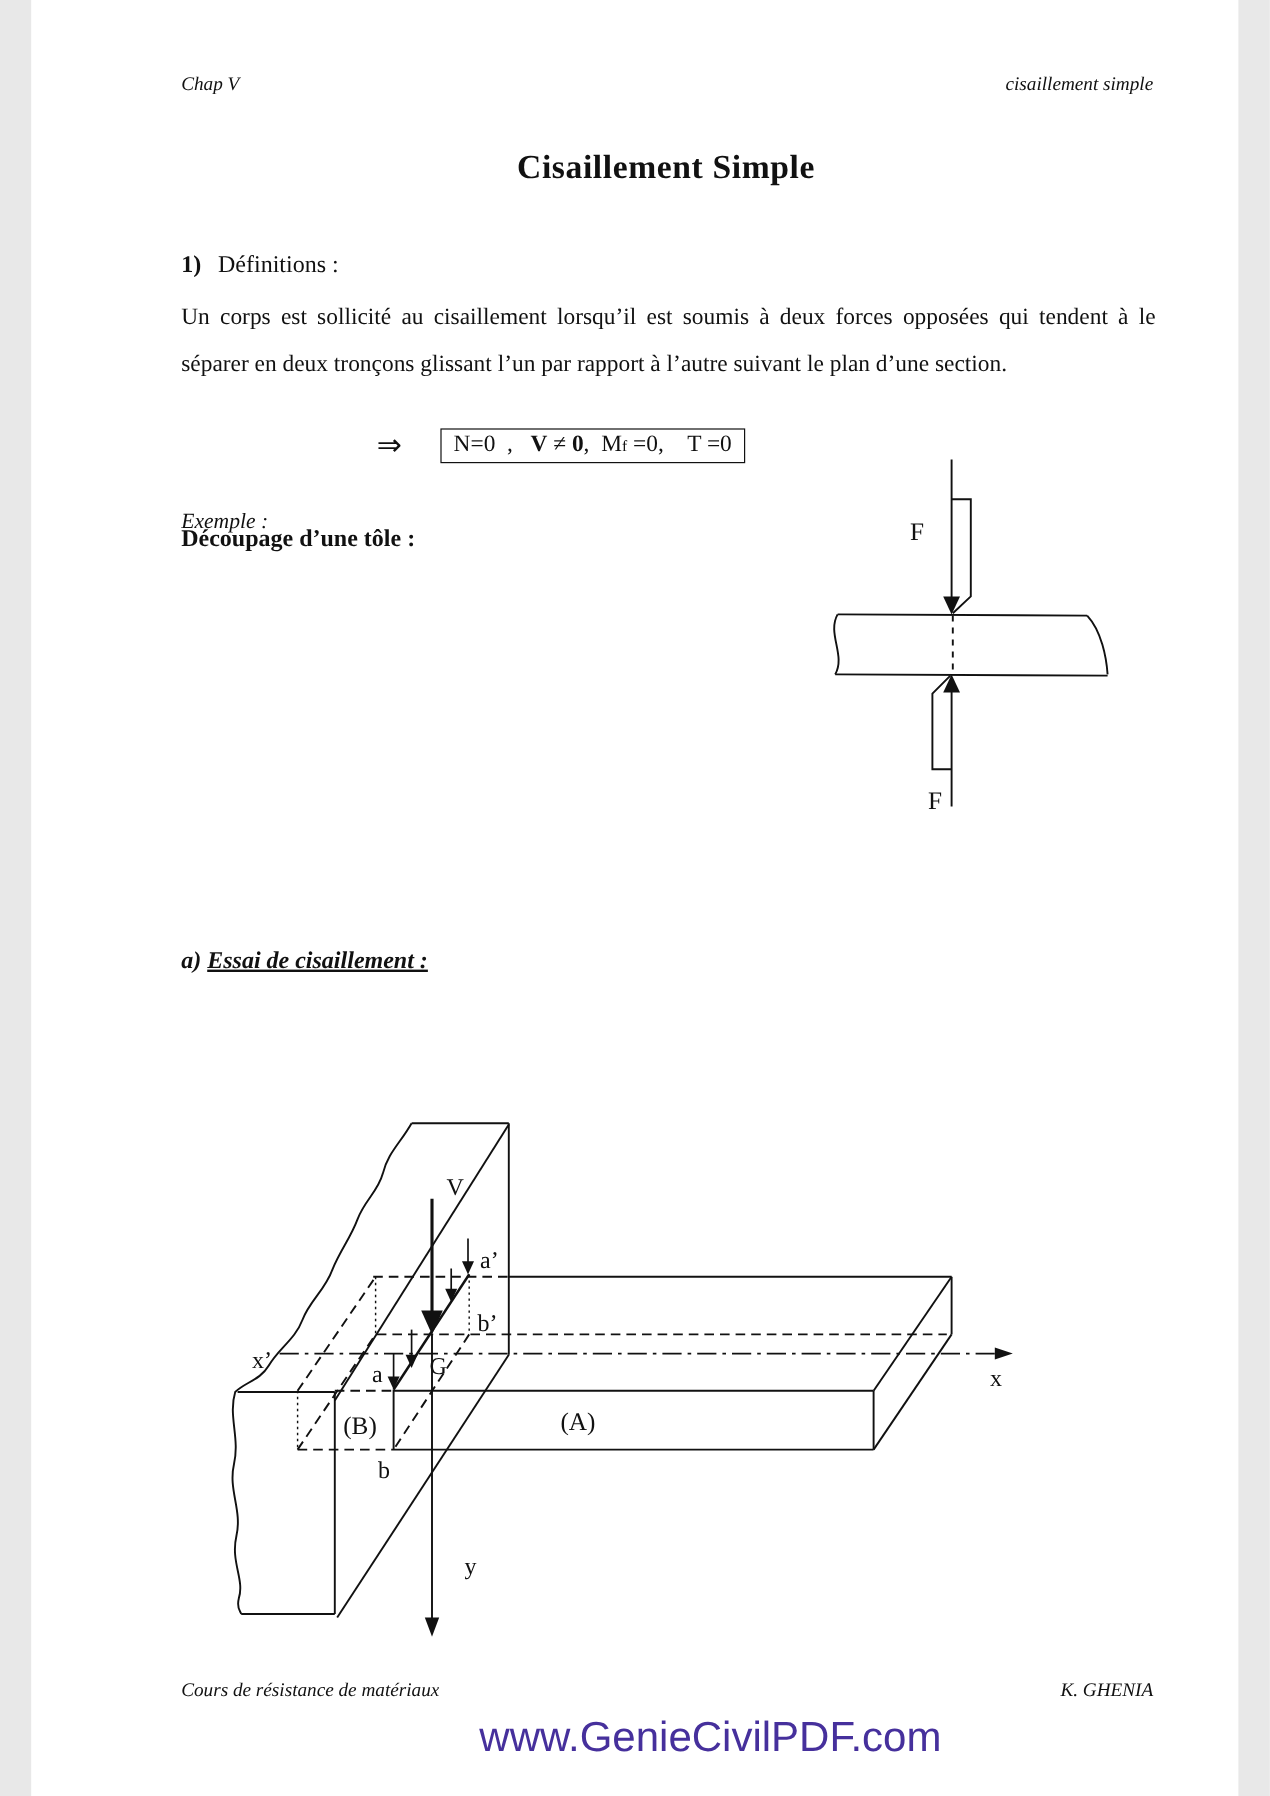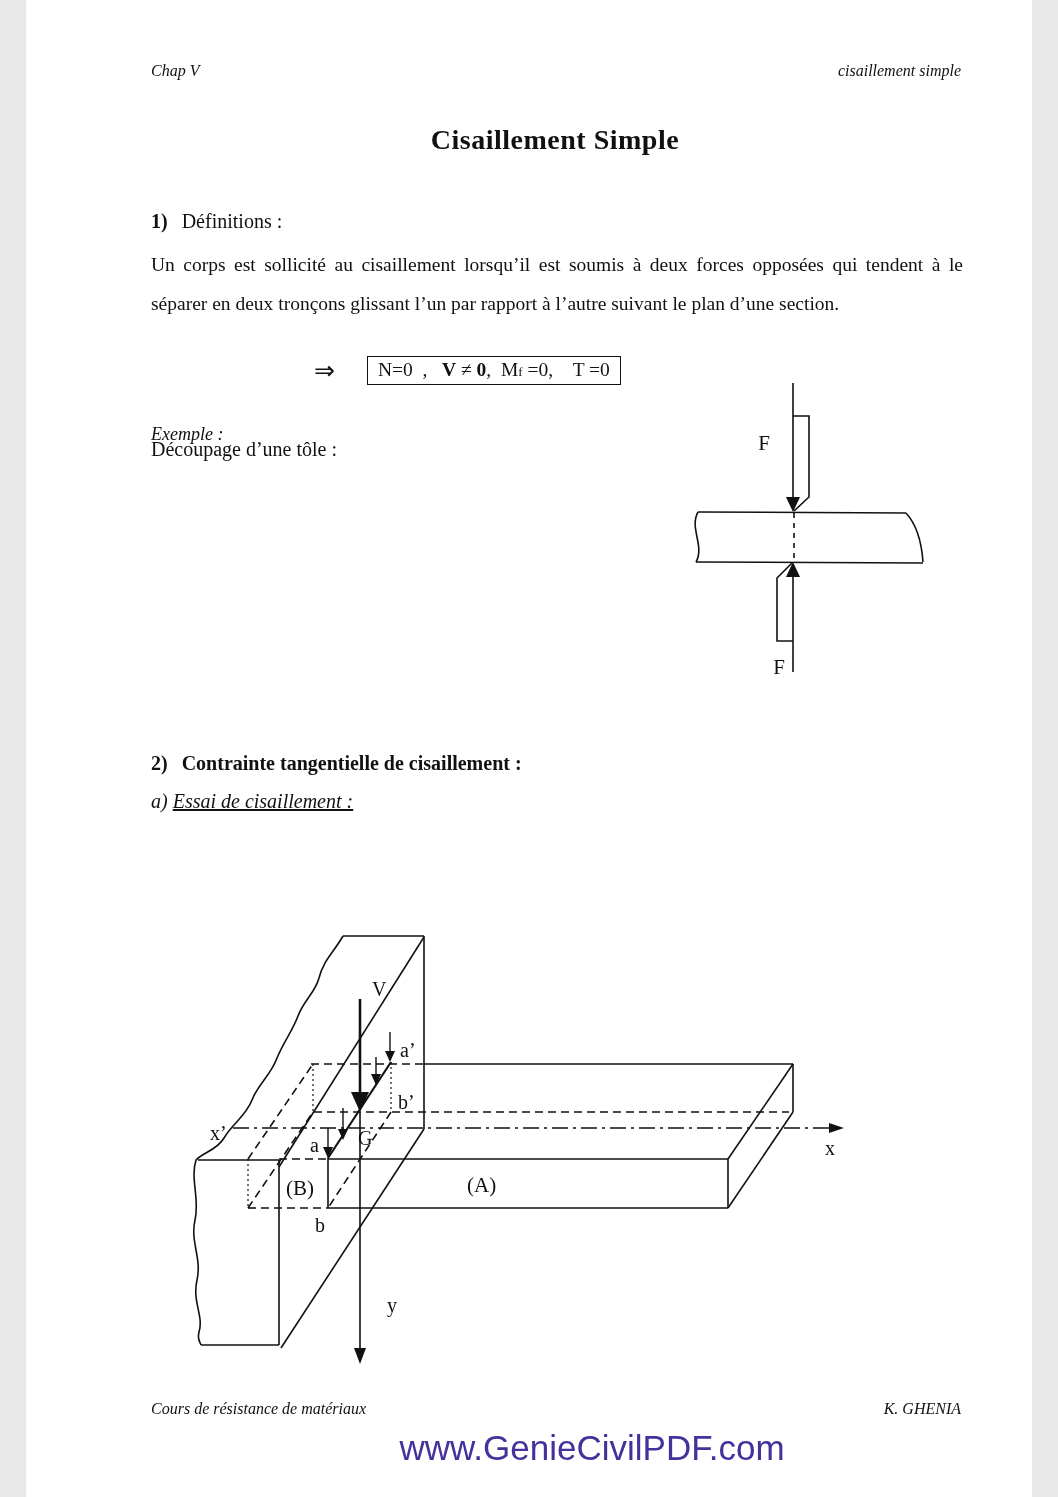--- a/index.html
+++ b/index.html
@@ -25,21 +25,21 @@
   }
   .formula-row{left:288px;top:356px;display:flex;align-items:center;}
   .implies{font-size:25px;margin-right:32px;}
   .fbox{
     border:1.6px solid #111;padding:2px 10px 3px 10px;
     font-size:19.5px;display:inline-flex;align-items:baseline;white-space:pre;
   }
   .fbox .b{font-weight:bold;}
   .fbox sub{font-size:13px;}
   .example{font-size:18px;font-style:italic;margin-top:24px;}
-  .plain{font-size:20px;}
+  .plain{font-size:20px;font-weight:bold;}
   .bold{font-weight:bold;}
   .ital{font-style:italic;text-align:center;}
   .underl{text-decoration:underline;}
   .footer-txt{font-style:italic;font-size:16px;}
   .pagenum{font-size:15px;}
   .watermark{
     left:0;top:1428px;width:1058px;text-align:center;
     font-family:"Liberation Sans", sans-serif;
     font-size:35px;
   }
@@ -90,23 +90,20 @@
     <path d="M672,512 C663,528 679,546 670,562"></path>
     <path d="M880,513 C892,526 896,548 897,562"></path>
     <line class="cut" x1="768" y1="513" x2="768" y2="562"></line>
 
     <line x1="767" y1="672" x2="767" y2="569"></line>
     <polygon class="head" points="767,562 760,577 774,577"></polygon>
     <path d="M766,563 L751,578 V641 H767"></path>
     <text x="759" y="674" text-anchor="end" class="lbl-big">F</text>
   </svg>
 
-  <div class="abs sec-heading bold" style="left:125px;top:752px;">
-    <span class="sec-num">2)</span><span>Contrainte tangentielle de cisaillement :</span>
-  </div>
   <div class="abs plain ital" style="left:125px;top:790px;">
     <span>a) </span><span class="underl">Essai de cisaillement :</span>
   </div>
 
   <svg class="abs" style="left:130px;top:915px;" width="720" height="470" viewBox="130 915 720 470">
 
     <line x1="317" y1="936" x2="398" y2="936"></line>
     <line x1="398" y1="936" x2="398" y2="1129"></line>
     <line x1="398" y1="1129" x2="255" y2="1348"></line>
     <line x1="398" y1="937" x2="253" y2="1167"></line>

